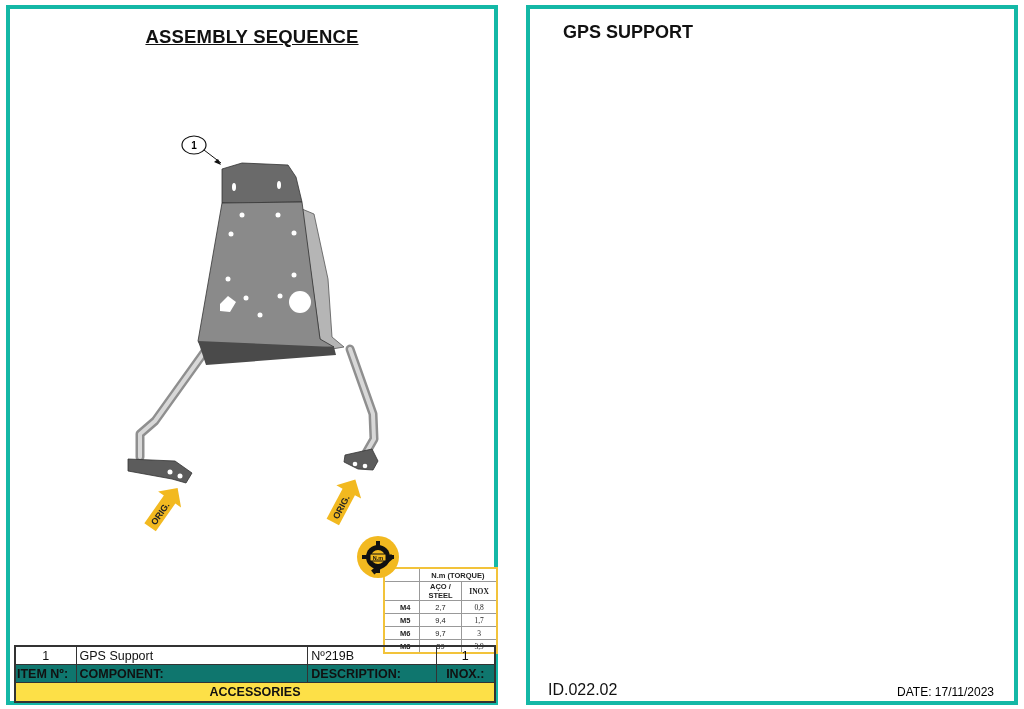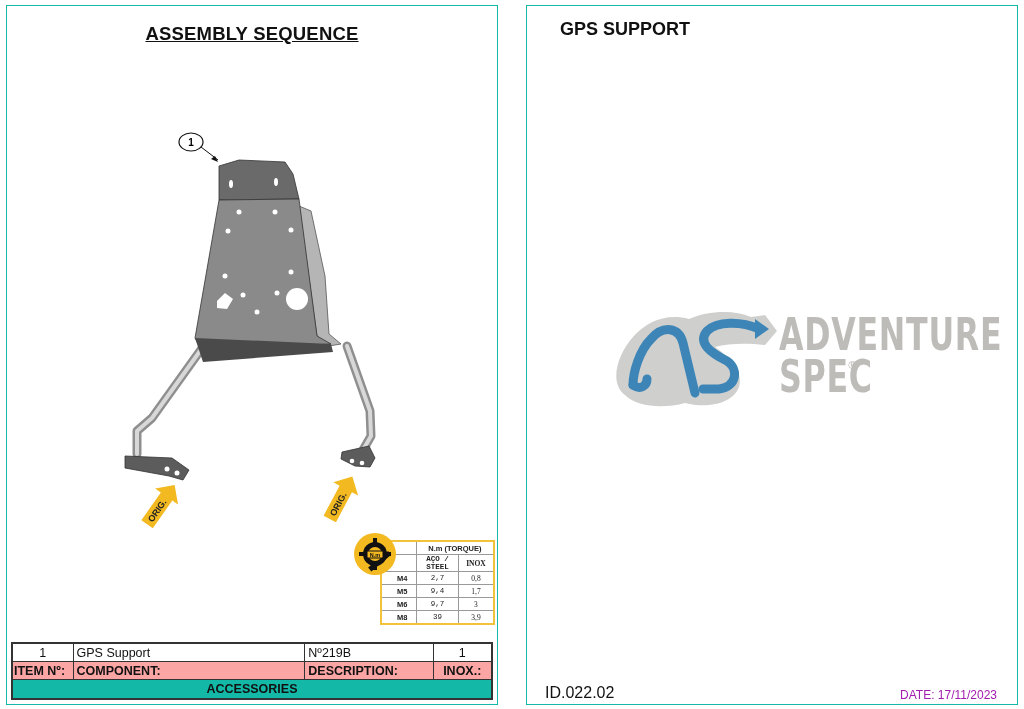--- a/index.html
+++ b/index.html
@@ -1,49 +1,49 @@
 <!DOCTYPE html>
 <html><head>
 <meta charset="utf-8">
 <style>
   html, body { margin:0; padding:0; background:#ffffff; }
   body { width:1024px; height:709px; position:relative; overflow:hidden; font-family:"Liberation Sans", sans-serif; }
-  .page { position:absolute; border:1px solid #14b8a6; background:#fff; box-sizing:border-box; }
+  .page { position:absolute; border:4px solid #14b8a6; background:#fff; box-sizing:border-box; }
   #left-page { left:6px; top:5px; width:492px; height:700px; }
   #right-page { left:526px; top:5px; width:492px; height:700px; }
   .sheet-title { position:absolute; left:0; right:0; top:17px; text-align:center; font-weight:bold; font-size:18.5px; text-decoration:underline; color:#111; letter-spacing:0.2px; }
   .drawing { position:absolute; left:0; top:0; }
   
   .torque { position:absolute; left:346px; top:526px; width:142px; height:108px; }
   .torque-icon { position:absolute; left:0; top:0; width:44px; height:44px; }
-  .torque-table { position:absolute; left:27px; top:8px; border-collapse:collapse; background:#fff; border:2px solid #f2c33a; font-family:"Liberation Sans", sans-serif; font-size:7.5px; color:#222; }
+  .torque-table { position:absolute; left:27px; top:32px; border-collapse:collapse; background:#fff; border:2px solid #f2c33a; font-family:"Liberation Sans", sans-serif; font-size:7.5px; color:#222; }
   .torque-table td { border:1px solid #999; padding:0 2px; height:12px; text-align:center; }
   .torque-table td.hdr { font-weight:bold; }
   .torque-table td.size { font-weight:bold; width:20px; text-align:left; padding-left:15px; }
-  .torque-table td.steel { width:44px;font-family:Liberation Mono, monospace; }
+  .torque-table td.steel { width:44px; }
   .torque-table td.inox { width:35px;font-family:Liberation Serif, serif; }
   
   .bom { position:absolute; left:4px; top:636px; width:482px; border-collapse:collapse; border:2px solid #333; font-family:"Liberation Sans", sans-serif; font-size:12.5px; color:#111; table-layout:fixed; }
   .bom td { border:1px solid #333; height:17px; padding:0 3px; white-space:nowrap; overflow:hidden; }
   .bom .c-item { width:52px; text-align:center; }
   .bom .c-comp { width:219px; }
   .bom .c-desc { width:118px; }
   .bom .c-qty { width:50px; text-align:center; }
-  .bom .hdr td { background:#fca5a5; font-weight:bold; }
+  .bom .hdr td { background:#0f766e; font-weight:bold; }
   .bom .hdr td.c-item { text-align:left; padding-left:1px; }
-  .bom .foot td { background:#14b8a6; font-weight:bold; text-align:center; height:18px; }
+  .bom .foot td { background:#fde047; font-weight:bold; text-align:center; height:18px; }
   
   .product-title { position:absolute; left:33px; top:13px; font-weight:bold; font-size:18px; color:#111; }
   .logo { position:absolute; left:84px; top:297px; width:330px; height:110px; }
   .logo-word { position:absolute; font-family:"DejaVu Sans", sans-serif; font-weight:bold; color:#bdbcb8; transform:scaleX(0.72); transform-origin:left top; letter-spacing:1px; }
   .logo-word.w1 { left:168px; top:10px; font-size:44px; line-height:44px; }
   .logo-word.w2 { left:168px; top:52px; font-size:44px; line-height:44px; }
   .logo-reg { position:absolute; left:236px; top:56px; font-size:11px; color:#bdbcb8; font-family:"DejaVu Sans", sans-serif; }
   .doc-id { position:absolute; left:18px; bottom:2px; font-size:16px; color:#111; }
-  .doc-date { position:absolute; right:20px; bottom:2px; font-size:12px; color:#a21caf; }
+  .doc-date { position:absolute; right:20px; bottom:2px; font-size:12px; color:#000000; }
 </style>
 </head>
 <body>
 
 <div class="page" id="left-page">
   <div class="sheet-title">ASSEMBLY SEQUENCE</div>
 
   <svg class="drawing" width="488" height="540" viewBox="0 0 488 540">
 
     <g>
@@ -165,30 +165,16 @@
     <tr class="foot">
       <td colspan="4">ACCESSORIES</td>
     </tr>
   </tbody>
     </table>
 </div>
 
 <div class="page" id="right-page">
   <div class="product-title">GPS SUPPORT</div>
 
-  <div class="logo">
-    <svg width="170" height="110" viewBox="0 0 170 110">
-      <path d="M14,92 C-2,80 6,52 22,34 C36,18 56,10 78,16 C96,8 122,6 140,14 L154,12 L166,28 L154,42 C138,40 118,40 104,44 C122,56 132,70 128,84 C122,100 98,106 74,100 C52,106 26,104 14,92 Z" fill="#cfcfcd"></path>
-      <g fill="none" stroke="#3d85b7" stroke-width="9" stroke-linecap="round" stroke-linejoin="round">
-        <path d="M22,82 C22,70 28,48 40,36 C52,22 68,24 72,40 L84,90"></path>
-        <path d="M22,82 C30,88 36,82 36,76"></path>
-        <path d="M148,26 C130,18 106,18 96,28 C86,40 100,50 116,58 C128,66 126,84 108,86 L92,86"></path>
-      </g>
-      <path d="M144,16 L158,26 L144,36 Z" fill="#3d85b7"></path>
-    </svg>
-    <div class="logo-word w1">ADVENTURE</div>
-    <div class="logo-word w2">SPEC</div>
-    <div class="logo-reg">®</div>
-  </div>
 
   <div class="doc-id">ID.022.02</div>
   <div class="doc-date">DATE: 17/11/2023</div>
 </div>
 
 </body></html>

